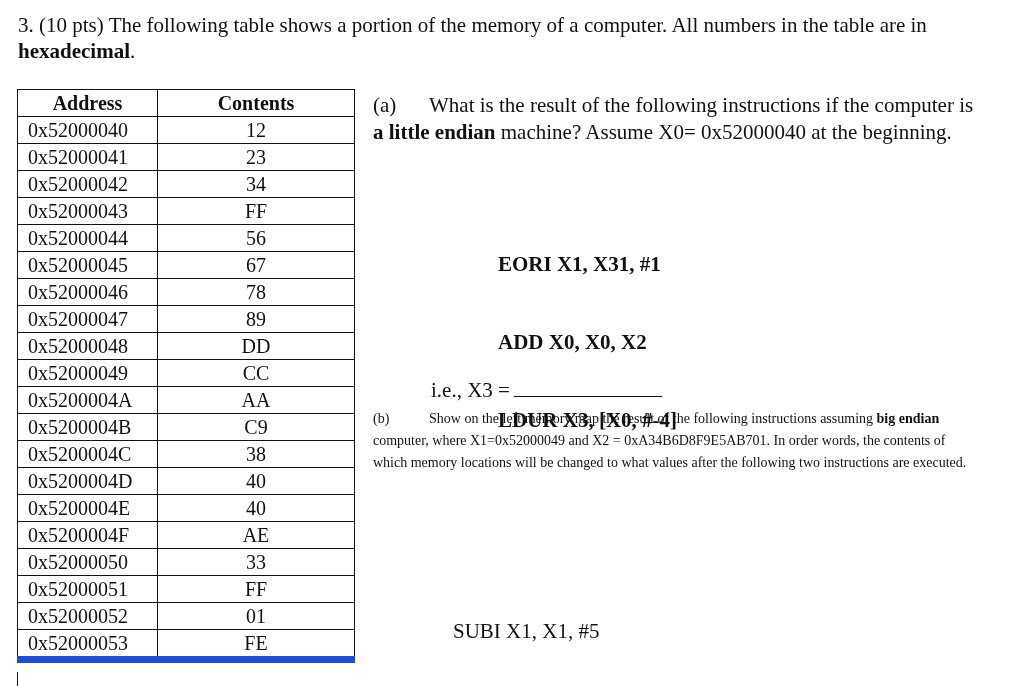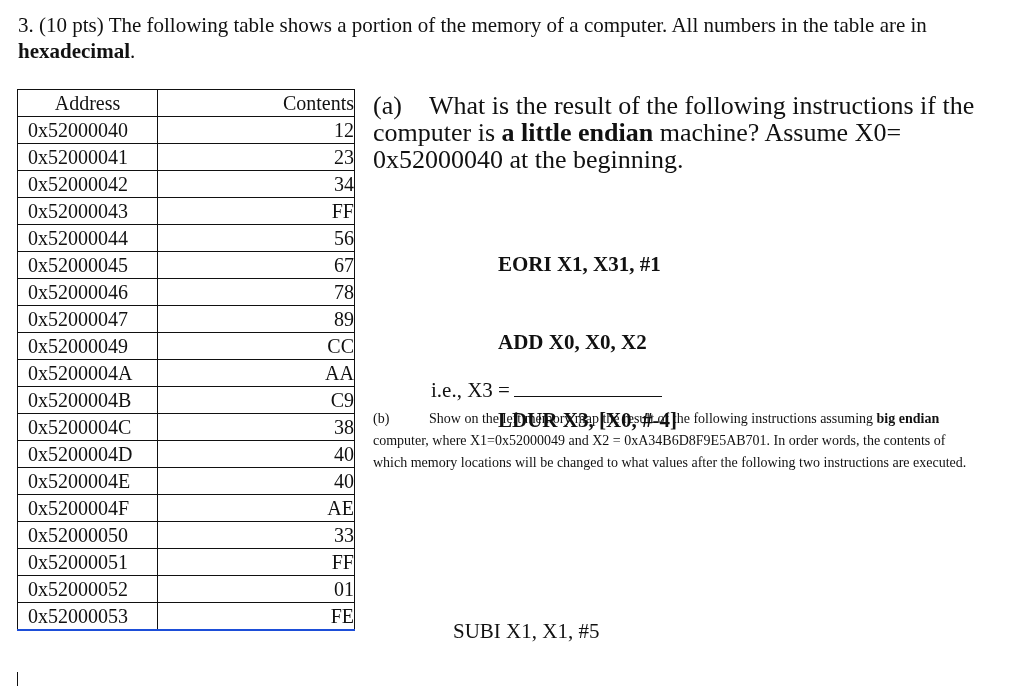--- a/index.html
+++ b/index.html
@@ -2,26 +2,26 @@
 <html><head>
 <meta charset="utf-8">
 <style>
   html, body { margin:0; padding:0; background:#ffffff; }
   body { width:1024px; height:686px; position:relative; overflow:hidden;
          font-family:"Liberation Serif", serif; color:#111; }
   .title { position:absolute; left:18px; top:12px; width:990px; font-size:21px; line-height:26px; }
   .title b { font-weight:bold;font-family:Liberation Serif, serif; }
   table.mem { position:absolute; left:17px; top:89px; border-collapse:collapse; font-size:20px; }
   table.mem th, table.mem td { border:1px solid #111; padding:0; height:26px; line-height:26px; }
-  table.mem th { font-weight:normal; text-align:center; }
+  table.mem th { font-weight:bold; text-align:center; }
   table.mem td.addr { width:139px; padding-left:10px; text-align:left; box-sizing:border-box; }
   table.mem th.addr { width:139px; }
-  table.mem td.cont, table.mem th.cont { width:196px; text-align:right; }
-  table.mem tr:last-child td { border-bottom:2px solid #1d4ed8; }
-  .qa { position:absolute; left:373px; top:92px; width:610px; font-size:26px; line-height:27px; }
+  table.mem td.cont, table.mem th.cont { width:196px; text-align:center; }
+  table.mem tr:last-child td { border-bottom:7px solid #1d4ed8; }
+  .qa { position:absolute; left:373px; top:92px; width:610px; font-size:21px; line-height:27px; }
   .code { position:absolute; font-size:21px; line-height:26px; white-space:pre; }
   .answer { position:absolute; left:431px; top:330px; font-size:21px; line-height:26px;margin-top:46px; }
   .blank { display:inline-block; width:148px; border-bottom:1px solid #111; height:20px; vertical-align:baseline; margin-left:4px; }
   .qb { position:absolute; left:373px; top:408px; width:610px; font-size:14px; line-height:22px; }
   .cursor { position:absolute; left:17px; top:672px; width:1px; height:14px; background:#111; }
   .lbl { display:inline-block; width:56px; }
 </style>
 </head>
 <body>
 
@@ -64,20 +64,24 @@
         <td class="addr">0x52000045</td>
         <td class="cont">67</td>
       </tr>
       <tr>
         <td class="addr">0x52000046</td>
         <td class="cont">78</td>
       </tr>
       <tr>
         <td class="addr">0x52000047</td>
         <td class="cont">89</td>
+      </tr>
+      <tr>
+        <td class="addr">0x52000048</td>
+        <td class="cont">DD</td>
       </tr>
       <tr>
         <td class="addr">0x52000049</td>
         <td class="cont">CC</td>
       </tr>
       <tr>
         <td class="addr">0x5200004A</td>
         <td class="cont">AA</td>
       </tr>
       <tr>

